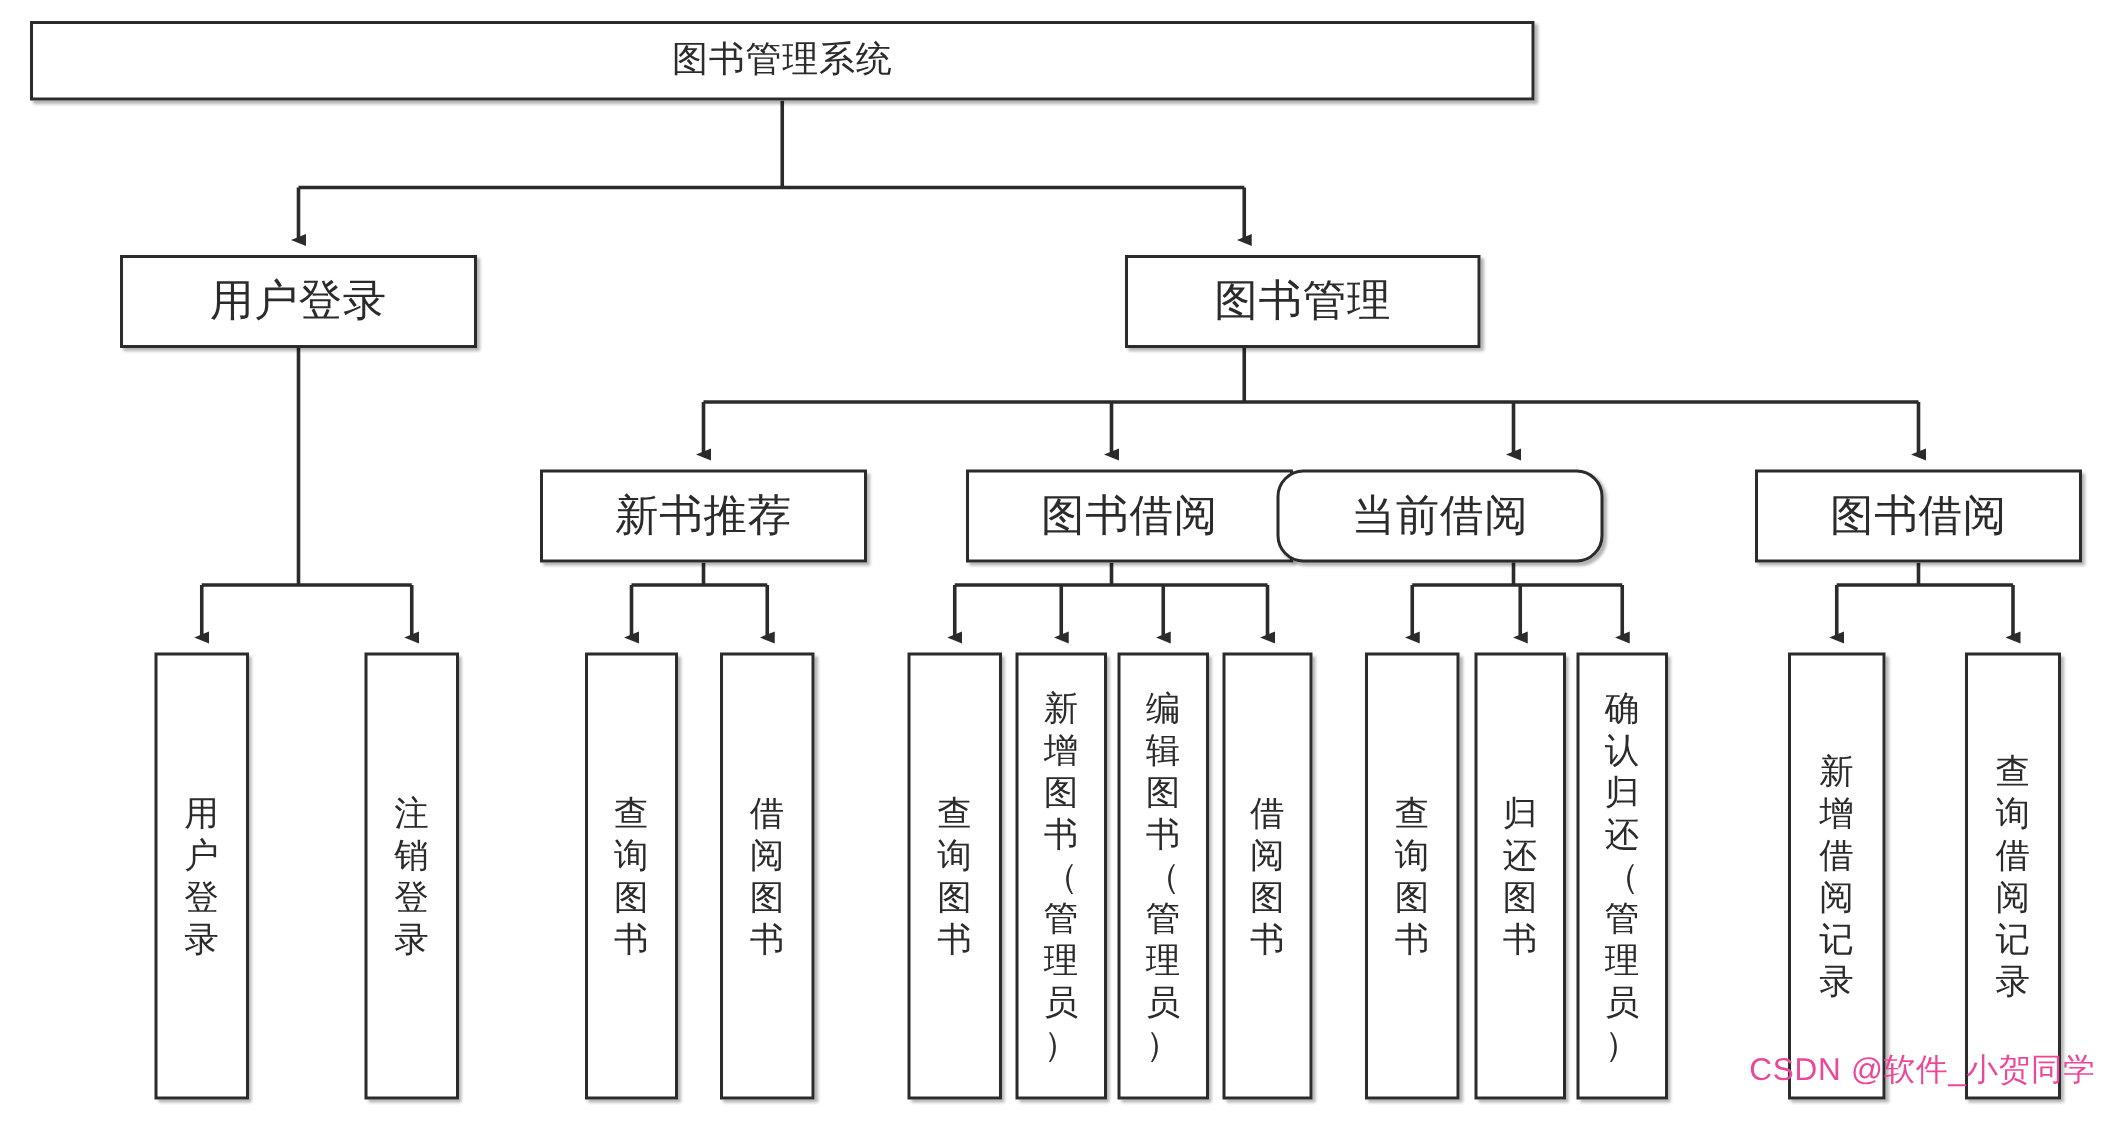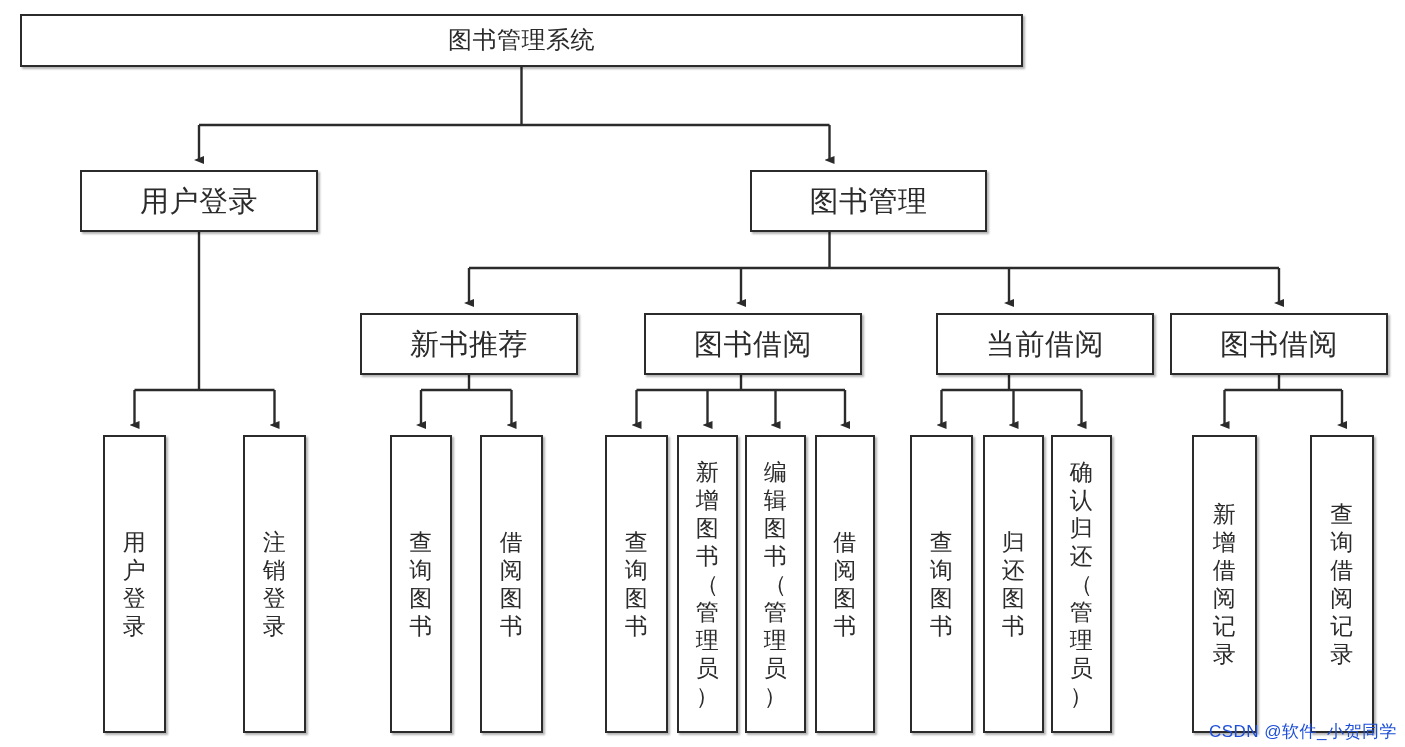--- a/index.html
+++ b/index.html
@@ -50,23 +50,23 @@
     font-size: 23px;
     line-height: 1.22;
   }
   .node.root .label {
     font-size: 24px;
     text-align: center;
   }
   .watermark {
     position: absolute;
     right: 8px;
-    bottom: 4px;
-    font-size: 17px;
-    color: #1d4ed8;
+    bottom: 20px;
+    font-size: 21px;
+    color: #ec4899;
     letter-spacing: 0.5px;
     z-index: 6;
     white-space: nowrap;
   }
 </style>
 </head>
 <body>
 
 <div id="canvas">
 
@@ -122,21 +122,21 @@
       </div>
       <div class="node horizontal" style="left: 750px; top: 170px; width: 237px; height: 62px;">
         <div class="label">图书管理</div>
       </div>
       <div class="node horizontal" style="left: 360px; top: 313px; width: 218px; height: 62px;">
         <div class="label">新书推荐</div>
       </div>
       <div class="node horizontal" style="left: 632px; top: 313px; width: 218px; height: 62px; margin-left: 12px;">
         <div class="label">图书借阅</div>
       </div>
-      <div class="node horizontal" style="left: 936px; top: 313px; width: 218px; height: 62px;">
+      <div class="node horizontal" style="left: 851px; top: 313px; width: 218px; height: 62px; border-radius: 18px;">
         <div class="label">当前借阅</div>
       </div>
       <div class="node horizontal" style="left: 1170px; top: 313px; width: 218px; height: 62px;">
         <div class="label">图书借阅</div>
       </div>
       <div class="node vertical" style="left: 103px; top: 435px; width: 63px; height: 298px;">
         <div class="label">用
 户
 登
 录</div>

